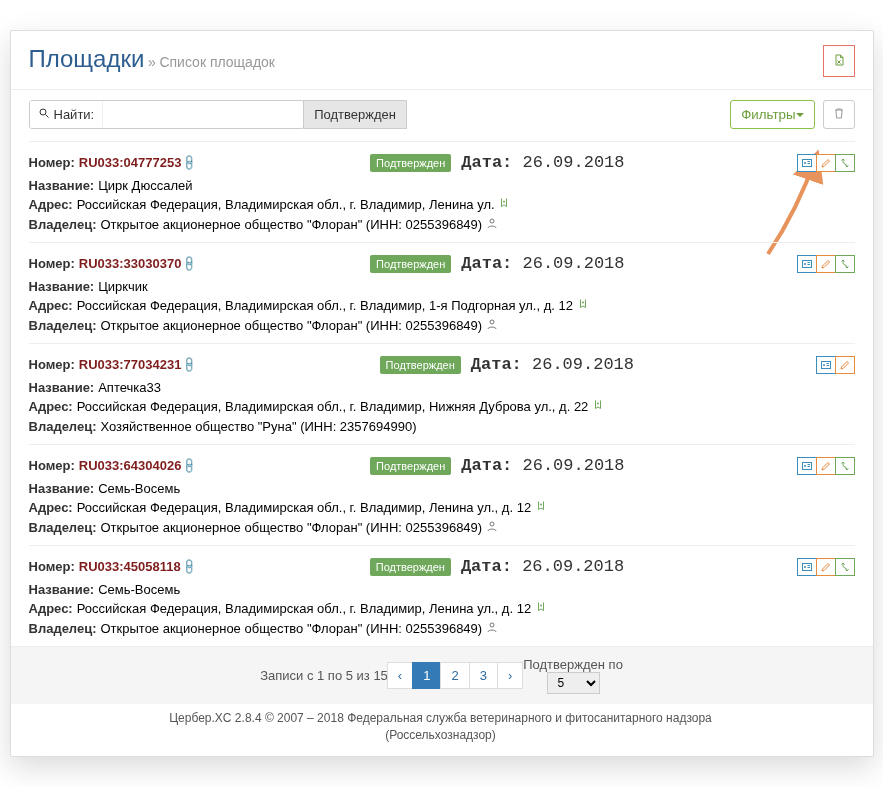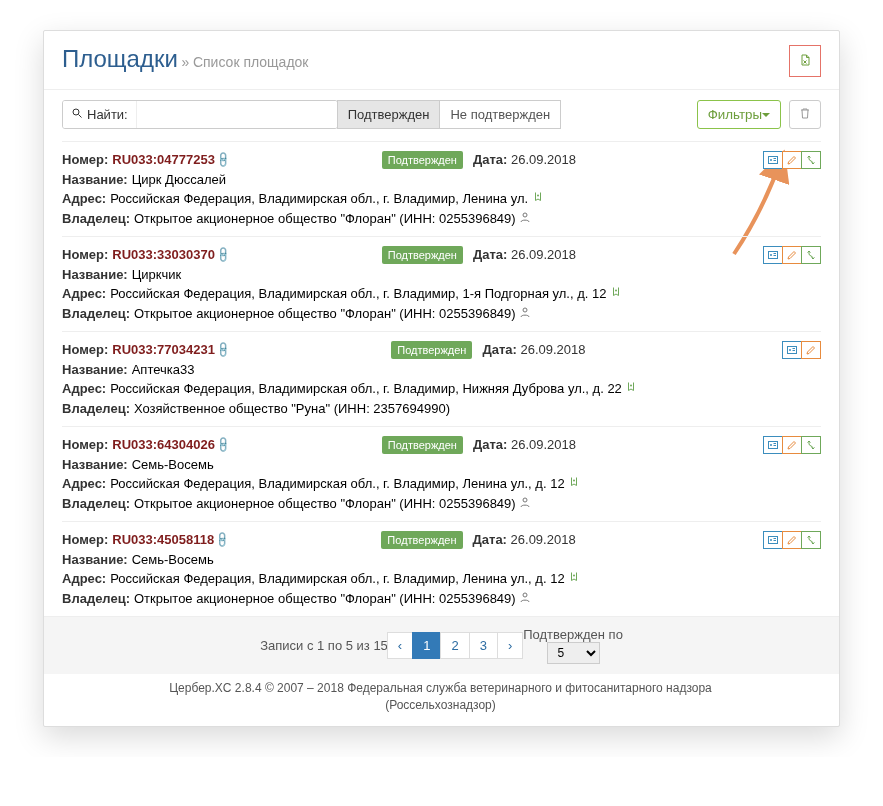--- a/index.html
+++ b/index.html
@@ -7,21 +7,21 @@
     margin: 0;
     background: #fff;
     font-family: Arial, Helvetica, sans-serif;
     font-size: 13px;
     color: #555;
     display: flex;
     justify-content: center;
     padding: 30px 0;
   }
   .panel {
-    width: 797px;
+    width: 864px;
     background: #fff;
     border: 1px solid #ddd;
     box-shadow: 0 10px 30px rgba(0,0,0,0.15);
     border-radius: 2px;
   }
   .header-row {
     padding: 14px 18px 4px 18px;
     display: flex;
     justify-content: space-between;
     align-items: flex-start;
@@ -142,22 +142,23 @@
     background: #6fa85a;
     color: #fff;
     font-size: 11px;
     padding: 1px 6px;
     border-radius: 2px;
     margin-left: auto;
     margin-right: 10px;
   }
   .date-block {
     color: #333;
-    font-size: 13px;
+    font-size: 17px;
     min-width: 140px;
+    font-family: Liberation Mono, monospace;
   }
   .date-block b { color: #333; font-weight: bold;}
   .actions-mini {
     display: flex;
     margin-left: auto;
     gap: 0;
   }
   .actions-mini .ab {
     width: 20px; height: 18px;
     border: 1px solid;
@@ -253,21 +254,20 @@
               <line x1="15" y1="15" x2="21" y2="21" stroke="#333" stroke-width="2"></line>
             </svg>
         </span>
         <span>Найти:</span>
       </span>
       <input type="text" placeholder="" style="">
     </div>
 
     <div class="btn-group" style="margin-left:-1px">
       <button class="btn active">Подтвержден</button>
-      <button class="btn">Не подтвержден</button>
     </div>
 
     <div style="flex:1"></div>
 
     <button class="btn-filters">
       <span>Фильтры</span>
       <span class="caret-down"></span>
     </button>
 
     <button class="btn-trash" style="margin-left:8px">

